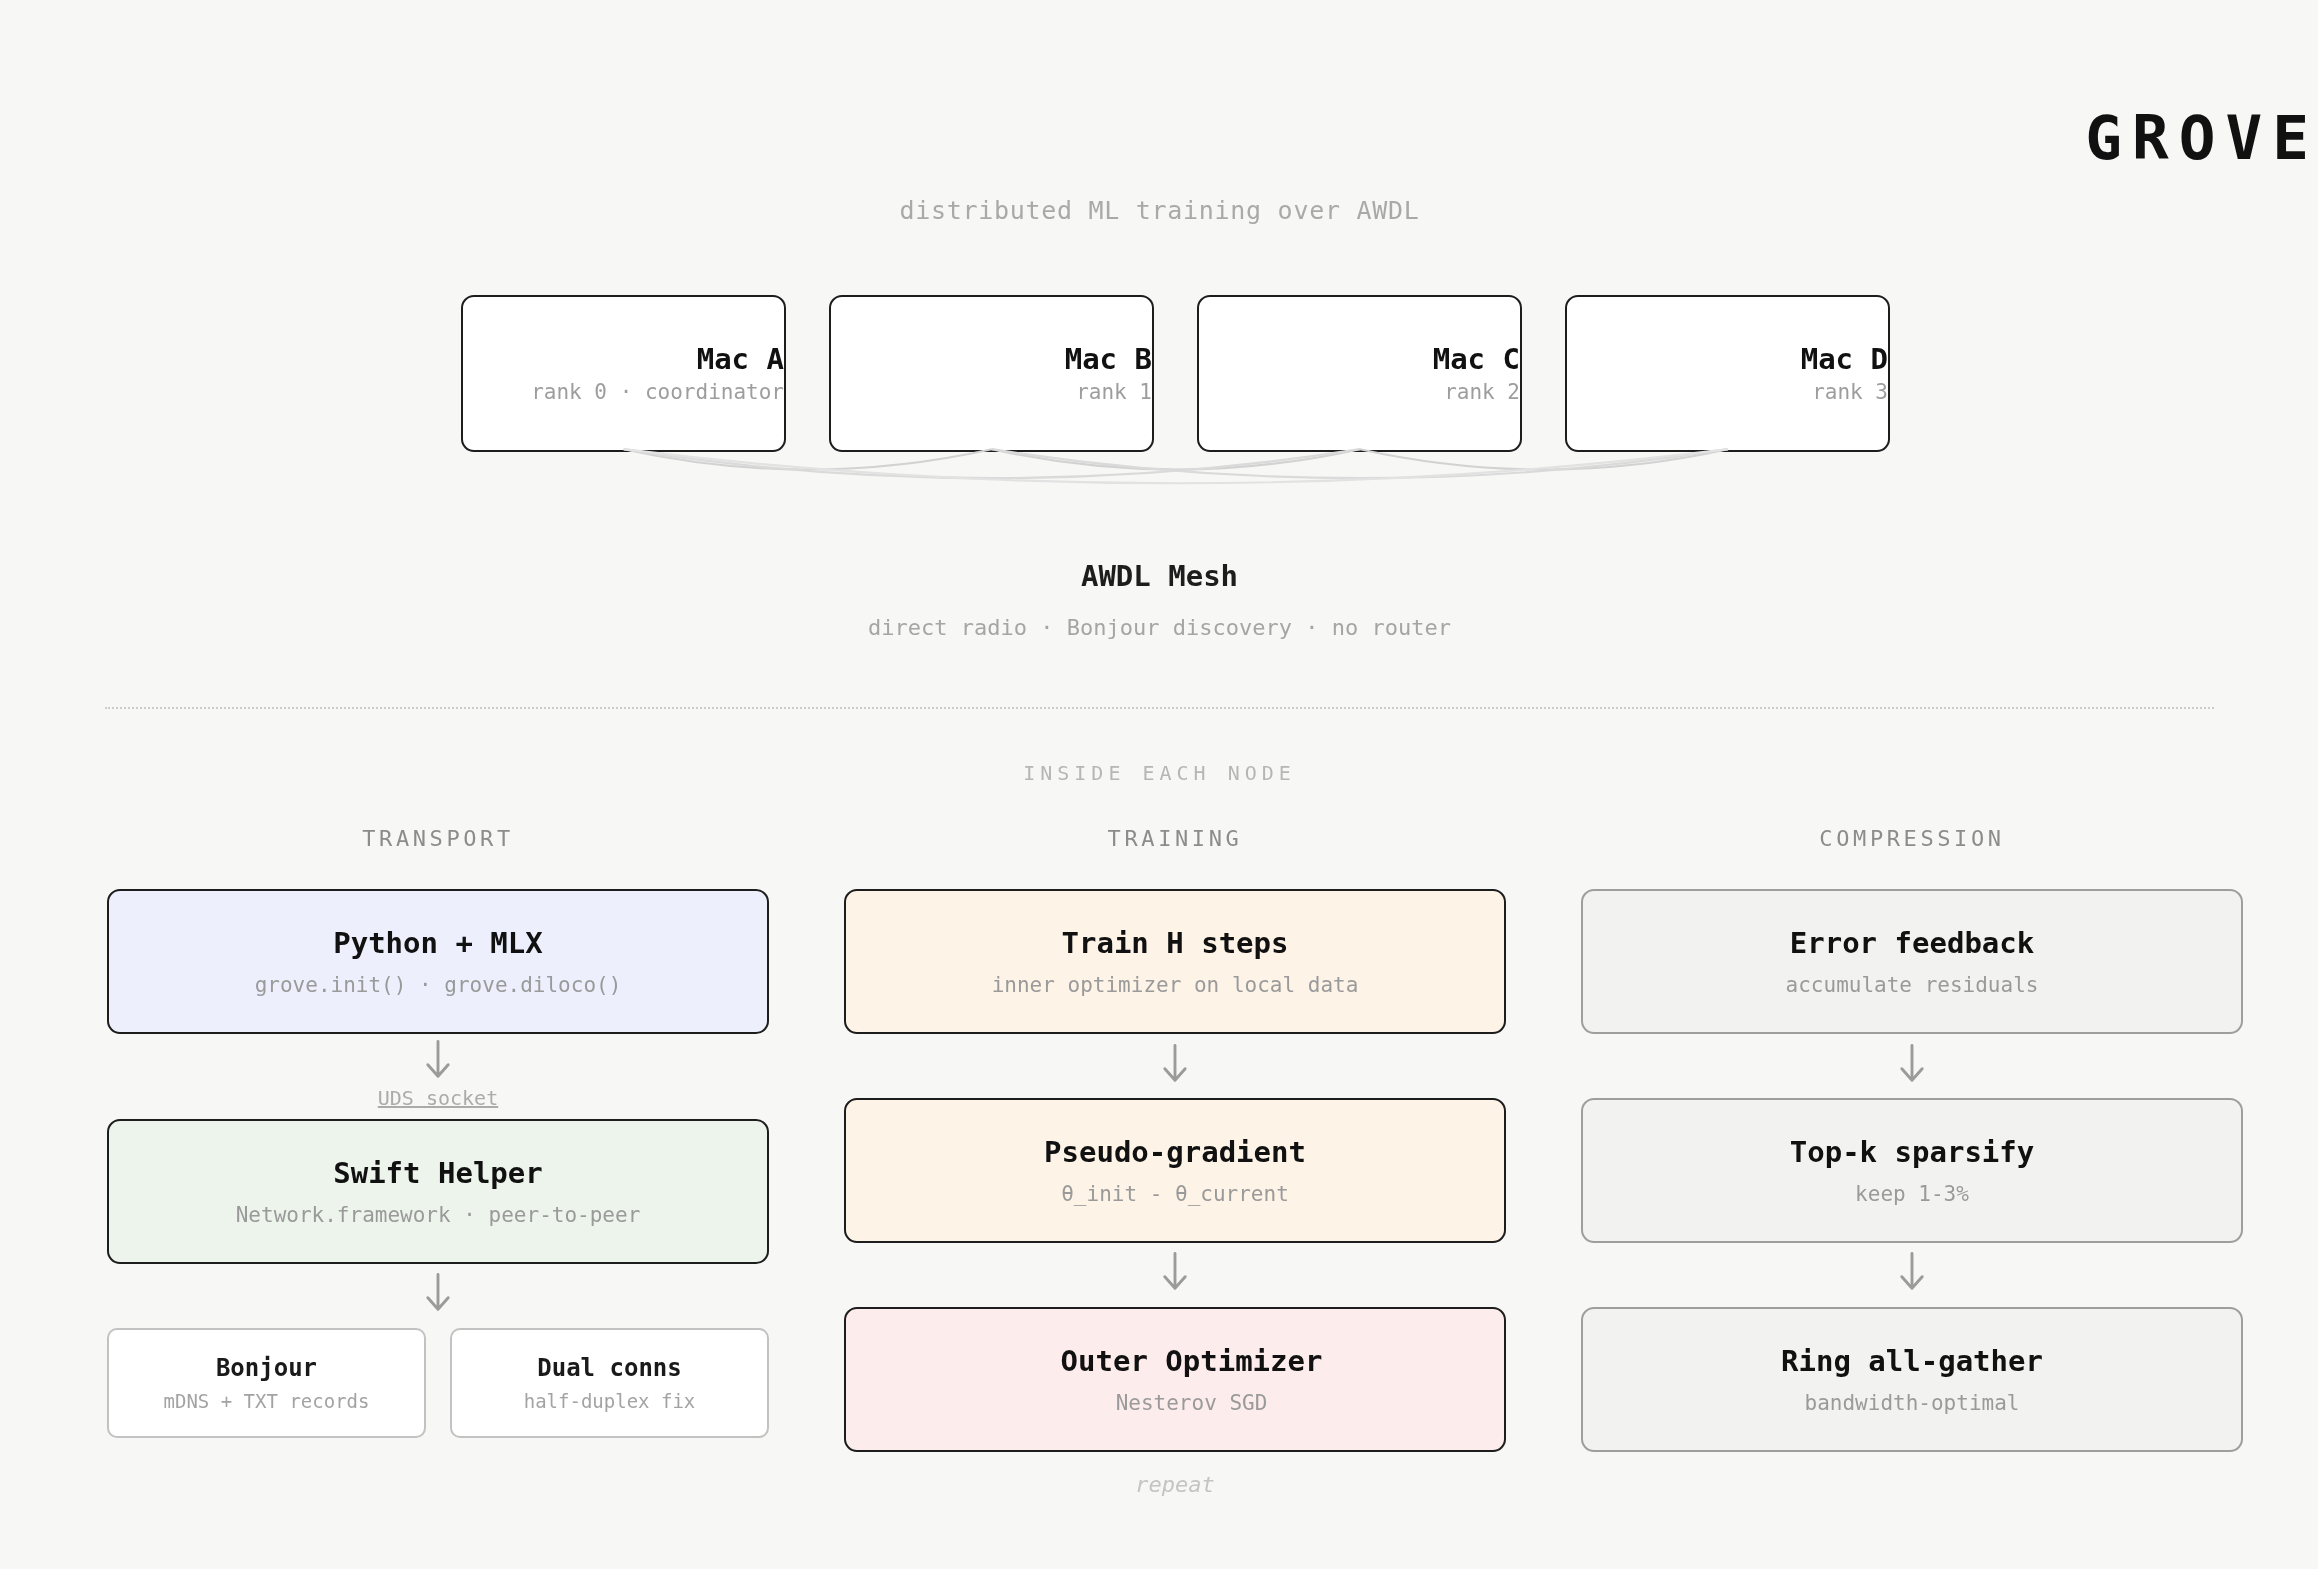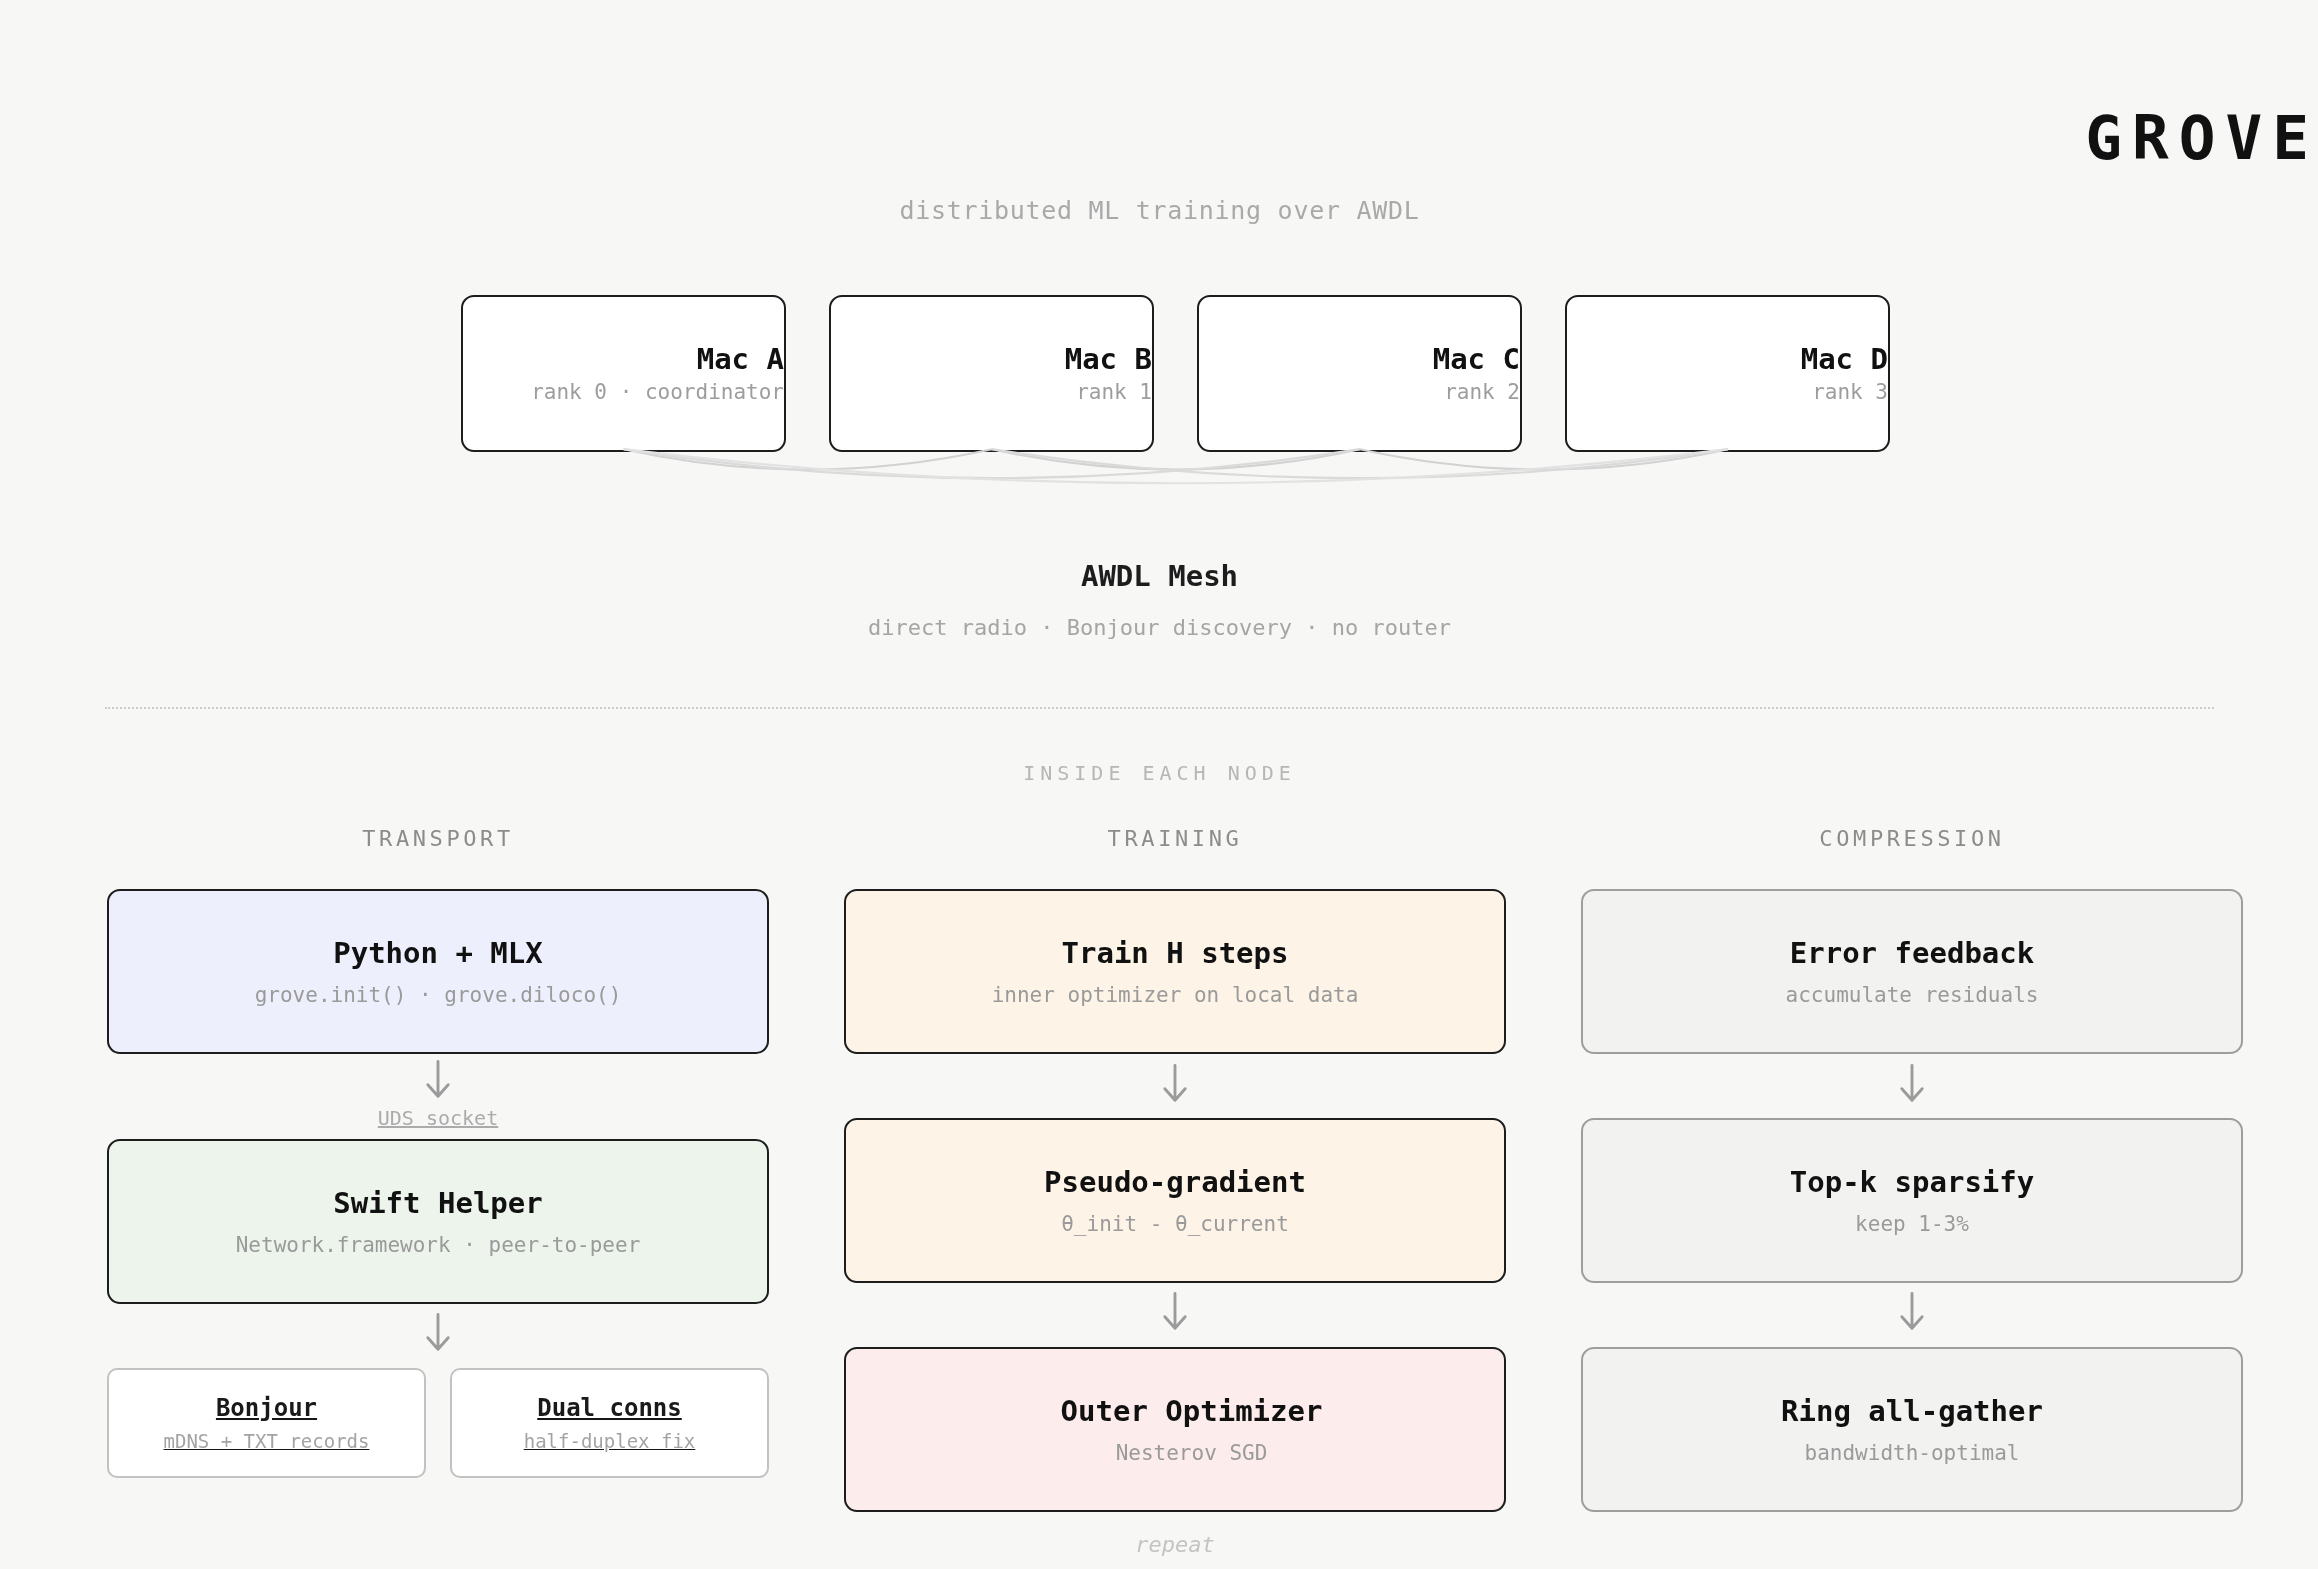--- a/index.html
+++ b/index.html
@@ -58,38 +58,38 @@
   .columns{
     margin:41px 75px 0 107px;
     display:flex; gap:75px; align-items:flex-start;
   }
   .column{width:662px; display:flex; flex-direction:column; align-items:center;}
   .col-header{
     font-size:22px; letter-spacing:3.6px; color:#8c8c8c;
     margin-bottom:38px; text-align:center;
   }
   .box{
-    width:100%; height:165px; border-radius:13px;
+    width:100%; height:145px; border-radius:13px;
     display:flex; flex-direction:column; align-items:center; justify-content:center;
     border:2.9px solid var(--dark-border); background:#fff;
   }
   .box-title{font-size:29px; font-weight:700; color:#111;}
   .box-sub{margin-top:13px; font-size:21px; color:#9a9a9a;}
   .box.lavender{background:var(--lavender-bg);}
   .box.green{background:var(--green-bg);}
   .box.cream{background:var(--cream-bg);}
   .box.pink{background:var(--pink-bg);padding-left:33px;}
   .box.gray{background:var(--gray-bg); border-color:var(--gray-border);}
 
   .arrow{display:block; margin:9.4px auto;}
   .arrow path{fill:none; stroke:var(--muted); stroke-width:4px; stroke-linecap:round; stroke-linejoin:round;}
   .arrow.tight{margin:5.8px auto 1.4px auto;}
   .arrow-label{font-size:20px; color:#ababab; margin:0 0 8.7px 0; text-align:center;text-decoration:underline;}
 
-  .small-row{width:100%; display:flex; gap:24px;text-decoration:underline;}
+  .small-row{width:100%; display:flex; gap:24px;}
   .small-box{
     flex:1; height:110px; background:#fff;
     border:2.2px solid var(--light-border); border-radius:10px;
     display:flex; flex-direction:column; align-items:center; justify-content:center;
   }
   .small-title{font-size:24px; font-weight:700; color:#1a1a1a;}
   .small-sub{margin-top:8.7px; font-size:19px; color:#a3a3a3;}
 
   .repeat-label{margin-top:20px; font-size:22px; font-style:italic; color:#c4c4c4; text-align:center;}
 </style>

